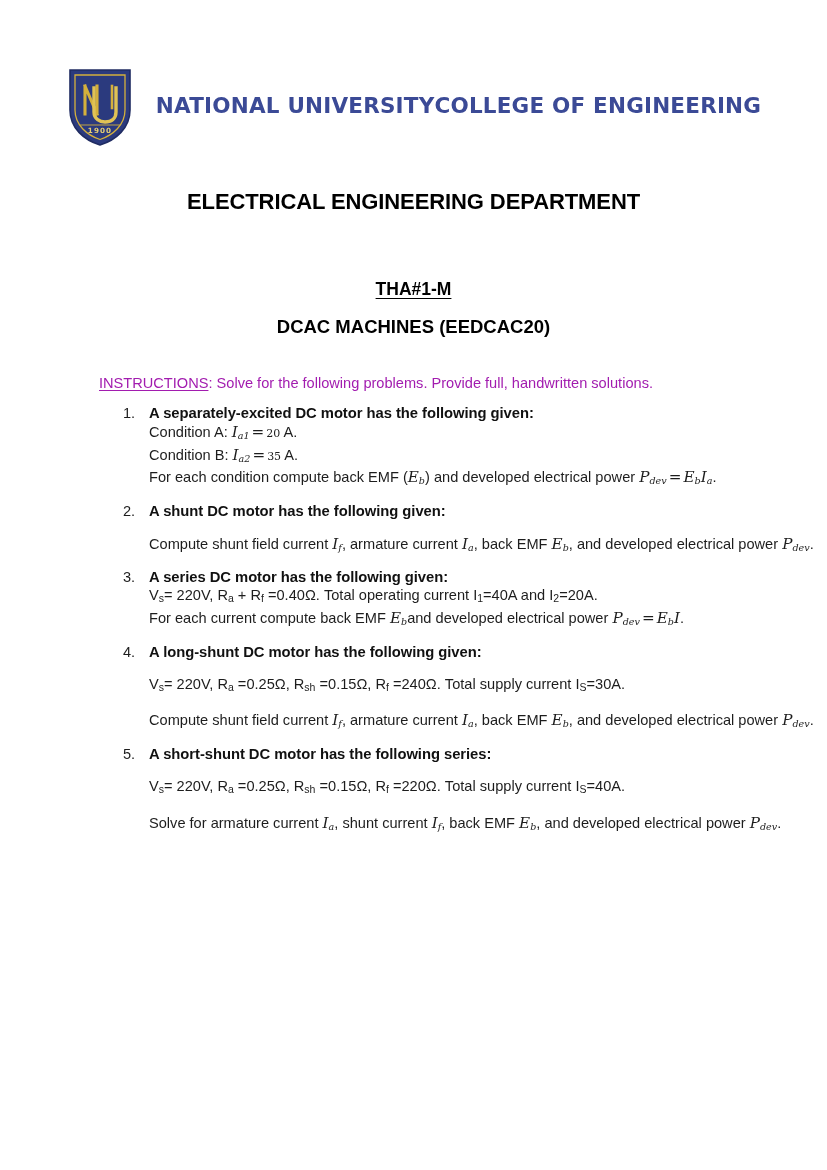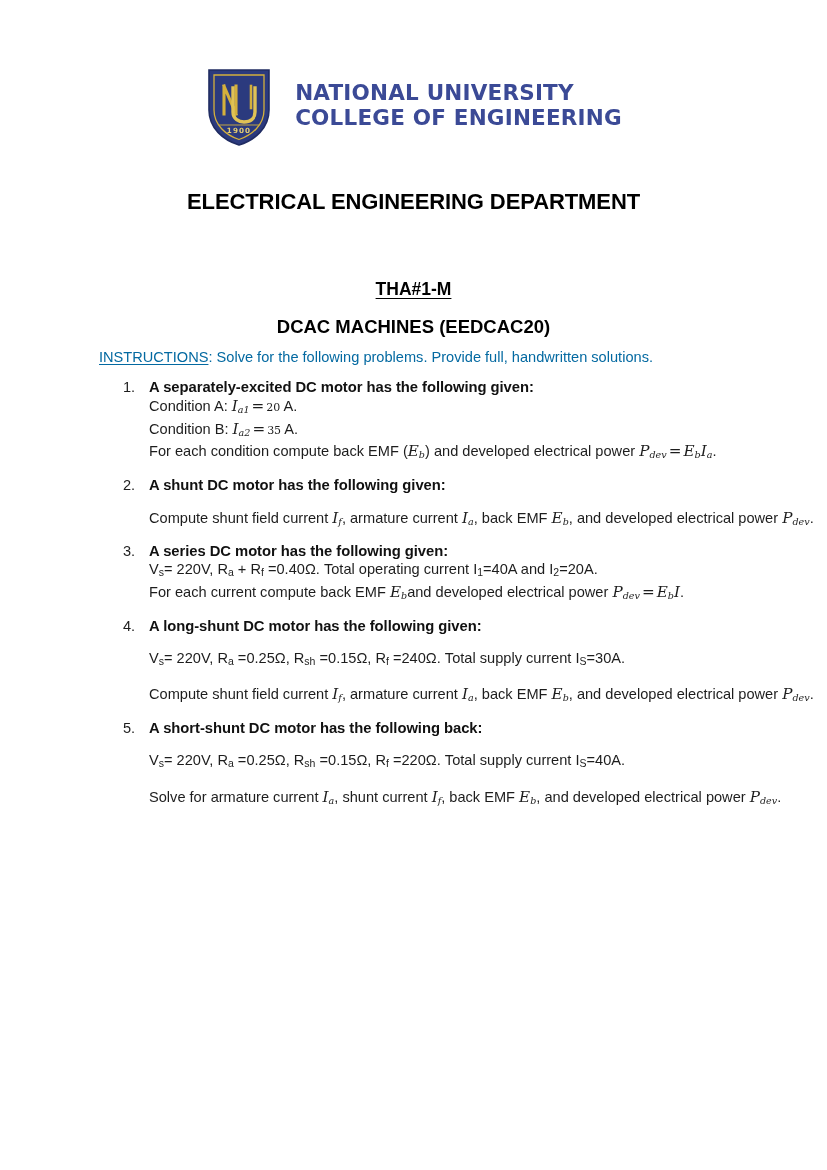--- a/index.html
+++ b/index.html
@@ -31,21 +31,20 @@
     gap: 22px;
     padding-top: 64px;
   }
   .crest {
     width: 68px;
     height: 84px;
     flex: 0 0 auto;
   }
   .lh-text {
     display: flex;
-    flex-direction: column;
     justify-content: center;
     line-height: 1.16;
   }
   .lh-line {
     font-family: "DejaVu Sans", sans-serif;
     font-weight: bold;
     font-size: 21.5px;
     letter-spacing: 0.2px;
     color: #3b4a96;
   }
@@ -73,23 +72,23 @@
   .course-title {
     text-align: center;
     font-weight: bold;
     font-size: 18.5px;
     color: #000000;
     margin-top: 16px;
   }
 
   
   .instructions {
-    margin: 11px 0 0 99px;
+    margin: 37px 0 0 99px;
     font-size: 14.6px;
-    color: #0369a1;
+    color: #a21caf;
   }
   .instructions .lead {
     text-decoration: underline;
     text-underline-offset: 2px;
   }
 
   
   ol.problems {
     list-style: none;
     margin: 14px 0 0 0;
@@ -215,19 +214,19 @@
 
     <li>
       <span class="num">4.</span>
       <div class="stem">A long-shunt DC motor has the following given:</div>
       <div class="line gap"><span>V<sub>s</sub></span><span>= 220V, </span><span>R<sub>a</sub></span><span> =0.25Ω, </span><span>R<sub>sh</sub></span><span> =0.15Ω, </span><span>R<sub>f</sub></span><span> =240Ω. Total supply current </span><span>I<sub>S</sub></span><span>=30A.</span></div>
       <div class="line gap"><span>Compute shunt field current </span><span class="mi"><span>I</span><sub>f</sub></span><span>, armature current </span><span class="mi"><span>I</span><sub>a</sub></span><span>, back EMF </span><span class="mi"><span>E</span><sub>b</sub></span><span>, and developed electrical power </span><span class="mi"><span>P</span><sub>dev</sub></span><span>.</span></div>
     </li>
 
     <li>
       <span class="num">5.</span>
-      <div class="stem">A short-shunt DC motor has the following back:</div>
+      <div class="stem">A short-shunt DC motor has the following series:</div>
       <div class="line gap"><span>V<sub>s</sub></span><span>= 220V, </span><span>R<sub>a</sub></span><span> =0.25Ω, </span><span>R<sub>sh</sub></span><span> =0.15Ω, </span><span>R<sub>f</sub></span><span> =220Ω. Total supply current </span><span>I<sub>S</sub></span><span>=40A.</span></div>
       <div class="line gap"><span>Solve for armature current </span><span class="mi"><span>I</span><sub>a</sub></span><span>, shunt current </span><span class="mi"><span>I</span><sub>f</sub></span><span>, back EMF </span><span class="mi"><span>E</span><sub>b</sub></span><span>, and developed electrical power </span><span class="mi"><span>P</span><sub>dev</sub></span><span>.</span></div>
     </li>
 
   </ol>
 </div>
 
 </body></html>

